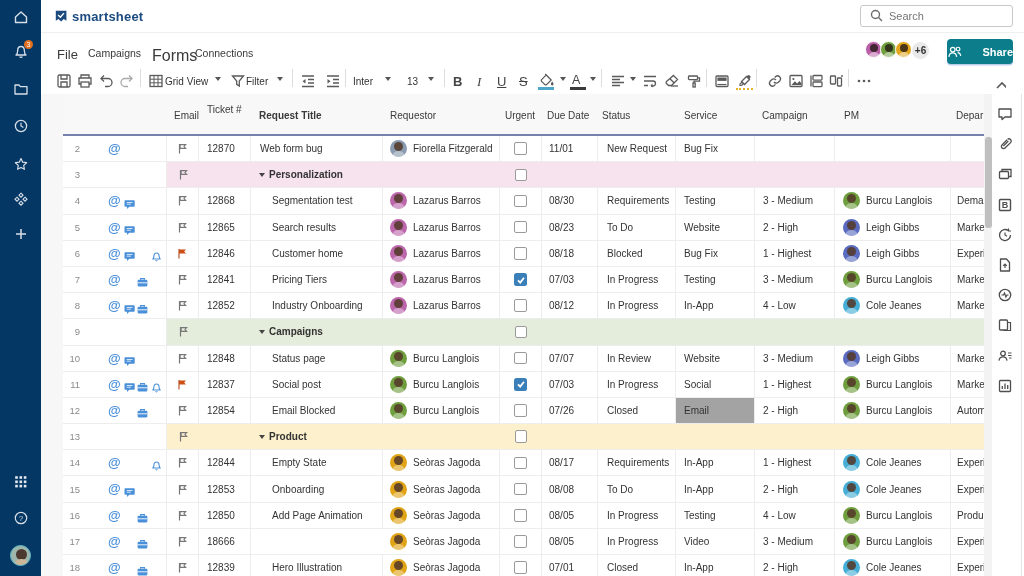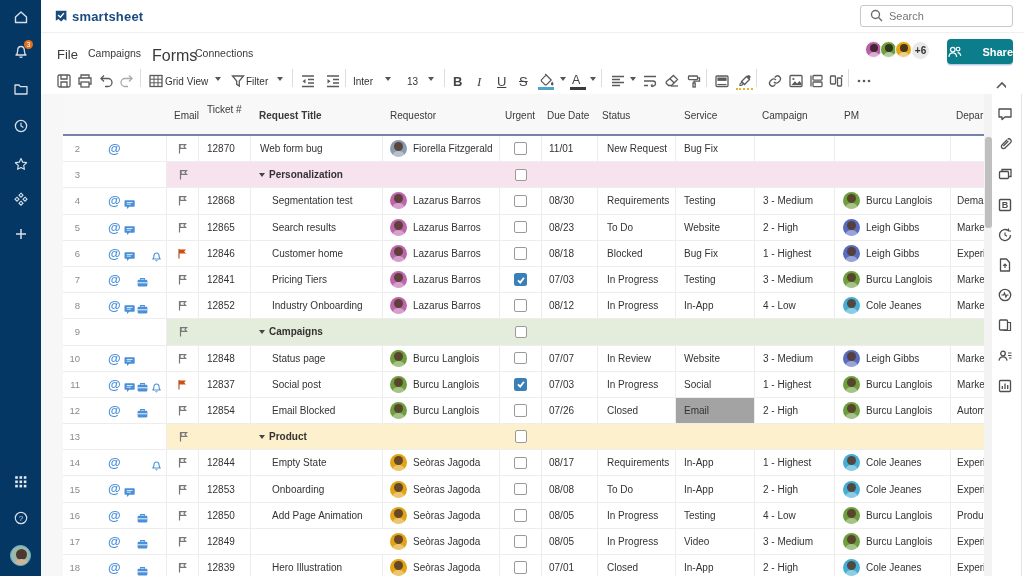--- a/index.html
+++ b/index.html
@@ -762,21 +762,21 @@
           <rect x=".6" y="2.8" width="9.8" height="6.6" rx="1.1" fill="#4a90d9"></rect>
           <path d="M3.6 2.8V1.6h3.8v1.2" fill="none" stroke="#4a90d9" stroke-width="1.2"></path>
           <path d="M.6 5.8h9.8" stroke="#fff" stroke-width=".9"></path>
         </svg></div>
       <div class="cell" style="left:104px;width:32px;background:#fff;justify-content:center">
         <svg width="11" height="11" viewBox="0 0 11 11" style="">
           <path d="M2.5 1v9.5" stroke="#777" stroke-width="1.2"></path>
           <path d="M3.1 1.6h5.6L7 3.5l1.7 1.9H3.1z" fill="none" stroke="#777" stroke-width="1.1"></path>
         </svg>
       </div>
-      <div class="cell" style="left:136px;width:52px;background:#fff;padding-left:8px">12849</div>
+      <div class="cell" style="left:136px;width:52px;background:#fff;padding-left:8px">18666</div>
       <div class="cell" style="left:320px;width:117px;background:#fff;padding-left:7px">
         <span class="av" style="background:#e0a416"></span>
         <span>Seòras Jagoda</span>
       </div>
       <div class="cell" style="left:437px;width:42px;background:#fff;justify-content:center">
         <span class="cb"></span>
       </div>
       <div class="cell" style="left:479px;width:56px;background:#fff;padding-left:7px">08/05</div>
       <div class="cell" style="left:535px;width:78px;background:#fff;padding-left:9px">In Progress</div>
       <div class="cell" style="left:613px;width:79px;background:#fff;padding-left:8px">Video</div>

